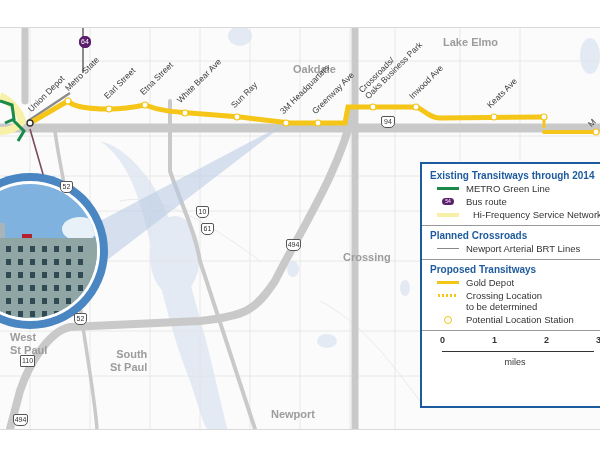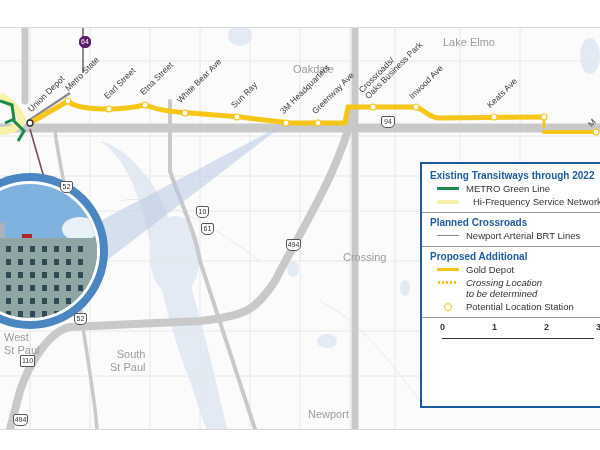--- a/index.html
+++ b/index.html
@@ -1,19 +1,19 @@
 <!DOCTYPE html>
 <html><head>
 <meta charset="utf-8">
 <style>
   html,body{margin:0;padding:0;background:#fff;}
   body{width:600px;height:450px;position:relative;overflow:hidden;font-family:"Liberation Sans",sans-serif;}
   .map{position:absolute;left:0;top:27px;width:600px;height:401px;background:#fbfbfc;overflow:hidden;border-top:1px solid #d9d9d9;border-bottom:1px solid #d9d9d9;}
   .map svg{position:absolute;left:0;top:-27px;}
-  .place{position:absolute;color:#9c9c9c;font-weight:normal;font-size:11px;line-height:13px;}
+  .place{position:absolute;color:#9c9c9c;font-weight:bold;font-size:11px;line-height:13px;}
   .station{position:absolute;font-size:8.5px;color:#3a3a3a;transform-origin:left bottom;transform:rotate(-45deg);white-space:nowrap;line-height:9px;}
   .legend{position:absolute;left:420px;top:162px;width:190px;height:246px;background:#fff;border:2px solid #1e5a9e;box-sizing:border-box;padding:4px 8px;font-size:9.5px;color:#333;}
   .lg-h{color:#1e5a9e;font-weight:bold;font-size:10px;margin:2px 0 2px 0;}
   .lg-row{display:flex;align-items:flex-start;margin:2px 0;line-height:11px;}
   .lg-sym{width:36px;flex:0 0 36px;display:flex;justify-content:center;align-items:center;height:11px;}
   .lg-sep{border-top:1px solid #999;margin:5px -8px 4px -8px;}
   .scale{position:relative;height:34px;margin-top:2px;}
   .scale .tick{position:absolute;font-size:9px;font-weight:bold;color:#333;top:0;}
   .scale .bar{position:absolute;left:12px;right:6px;top:16px;border-top:1px solid #333;}
   .scale .mi{position:absolute;left:0;right:0;text-align:center;top:22px;font-size:9px;}
@@ -158,25 +158,25 @@
             <rect x="66" y="310" width="5" height="6"></rect>
             <rect x="78" y="310" width="5" height="6"></rect>
         </g>
       </g>
     </g>
   </svg>
 
   <div class="place" style="left:293px;top:19px;margin-top:16px;">Oakdale</div>
   <div class="place" style="left:443px;top:8px;">Lake Elmo</div>
   <div class="place" style="left:343px;top:223px;">Crossing</div>
-  <div class="place" style="left:4px;top:303px;white-space:pre;">West
+  <div class="place" style="left:10px;top:303px;white-space:pre;">West
 St Paul</div>
   <div class="place" style="left:110px;top:320px;white-space:pre;text-align:right;">South
 St Paul</div>
-  <div class="place" style="left:271px;top:380px;margin-left:37px;">Newport</div>
+  <div class="place" style="left:271px;top:380px;">Newport</div>
 
   <div class="station" style="left:33px;top:77px;">Union Depot</div>
   <div class="station" style="left:70px;top:56px;">Metro State</div>
   <div class="station" style="left:109px;top:64px;">Earl Street</div>
   <div class="station" style="left:145px;top:60px;">Etna Street</div>
   <div class="station" style="left:182px;top:68px;">White Bear Ave</div>
   <div class="station" style="left:236px;top:73px;">Sun Ray</div>
   <div class="station" style="left:285px;top:79px;">3M Headquarters</div>
   <div class="station" style="left:317px;top:79px;">Greenway Ave</div>
   <div class="station" style="left:370px;top:55px;white-space:pre;">Crossroads/
@@ -190,63 +190,70 @@
   <div class="shield" style="left:60px;top:153px;width:11px;">52</div>
   <div class="shield" style="left:196px;top:178px;width:11px;">10</div>
   <div class="shield" style="left:201px;top:195px;width:11px;">61</div>
   <div class="shield" style="left:286px;top:211px;width:13px;">494</div>
   <div class="shield" style="left:74px;top:285px;width:11px;">52</div>
   <div class="shield" style="left:20px;top:327px;width:13px;border-radius:1px;">110</div>
   <div class="shield" style="left:13px;top:386px;width:13px;">494</div>
 </div>
 
 <div class="legend">
-  <div class="lg-h">Existing Transitways through 2022</div>
+  <div class="lg-h">Existing Transitways through 2014</div>
   <div class="lg-row">
     <span class="lg-sym">
         <span style="display:block;width:22px;height:3px;background:#1a8a4a;"></span>
       </span>
     <span>METRO Green Line</span>
+  </div>
+  <div class="lg-row">
+    <span class="lg-sym">
+        <span style="display:block;width:12px;height:7px;background:#5c1f6e;border-radius:4px;color:#fff;font-size:5px;line-height:7px;text-align:center;">54</span>
+      </span>
+    <span>Bus route</span>
   </div>
   <div class="lg-row">
     <span class="lg-sym">
         <span style="display:block;width:22px;height:4px;background:#f7f0a8;"></span>
       </span>
     <span style="white-space:nowrap;margin-left:7px;">Hi-Frequency Service Network</span>
   </div>
   <div class="lg-sep"></div>
   <div class="lg-h">Planned Crossroads</div>
   <div class="lg-row">
     <span class="lg-sym">
         <span style="display:block;width:22px;height:1.5px;background:#888;"></span>
       </span>
     <span>Newport Arterial BRT Lines</span>
   </div>
   <div class="lg-sep"></div>
-  <div class="lg-h">Proposed Additional</div>
+  <div class="lg-h">Proposed Transitways</div>
   <div class="lg-row">
     <span class="lg-sym">
         <span style="display:block;width:22px;height:3px;background:#f5c518;"></span>
       </span>
     <span>Gold Depot</span>
   </div>
   <div class="lg-row">
     <span class="lg-sym">
         <span style="display:block;width:20px;height:3px;background:repeating-linear-gradient(90deg,#f5c518 0 2px,transparent 2px 4px);"></span>
       </span>
-    <span style="white-space:pre;font-style:italic;">Crossing Location
+    <span style="white-space:pre;">Crossing Location
 to be determined</span>
   </div>
   <div class="lg-row">
     <span class="lg-sym">
         <span style="display:block;width:6px;height:6px;border:1.3px solid #f5c518;border-radius:50%;"></span>
       </span>
     <span>Potential Location Station</span>
   </div>
   <div class="lg-sep"></div>
   <div class="scale">
     <span class="tick" style="left:10px;">0</span>
     <span class="tick" style="left:62px;">1</span>
     <span class="tick" style="left:114px;">2</span>
     <span class="tick" style="left:166px;">3</span>
     <div class="bar"></div>
+    <div class="mi">miles</div>
   </div>
 </div>
 
 </body></html>

